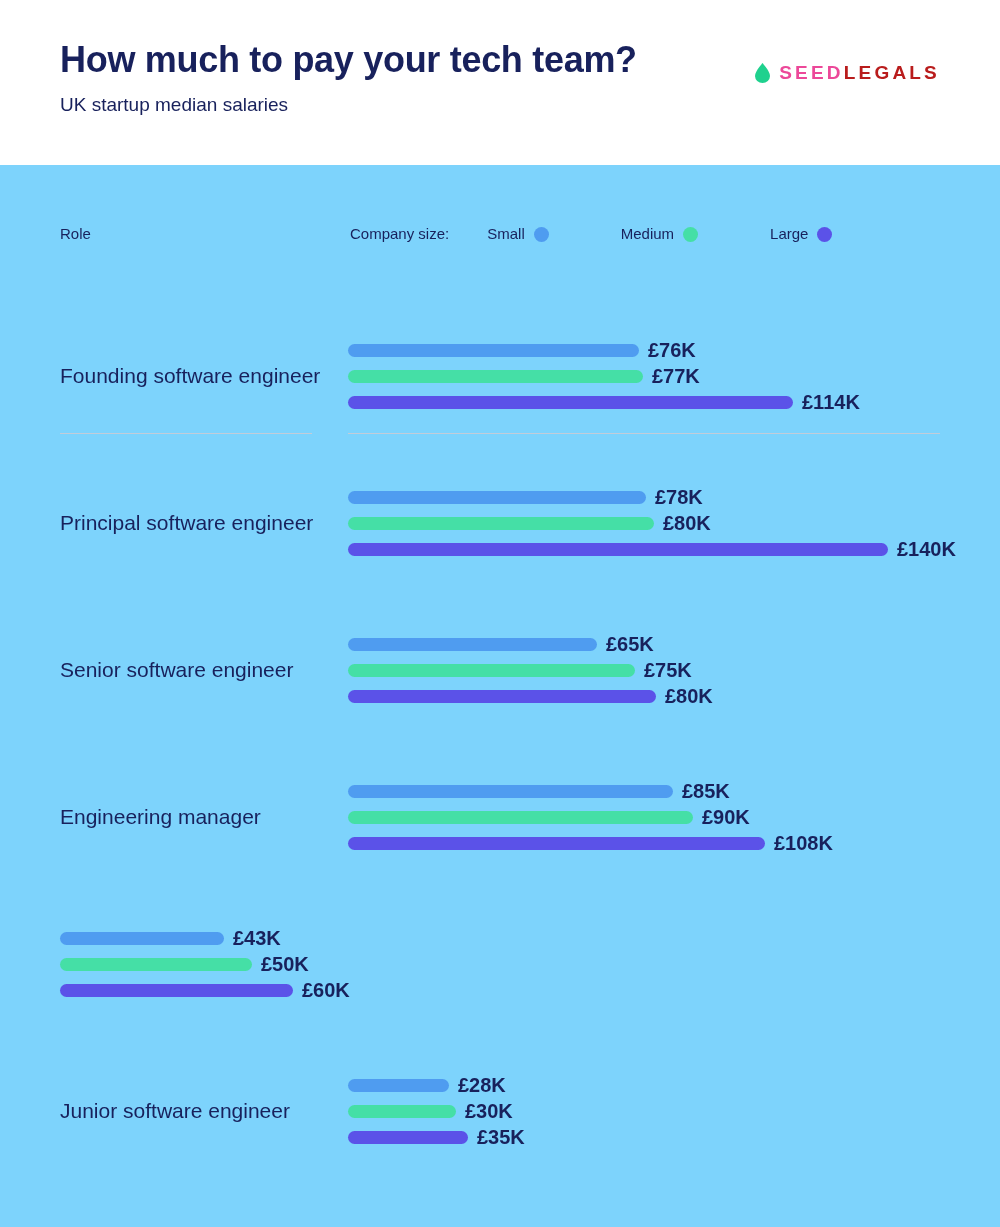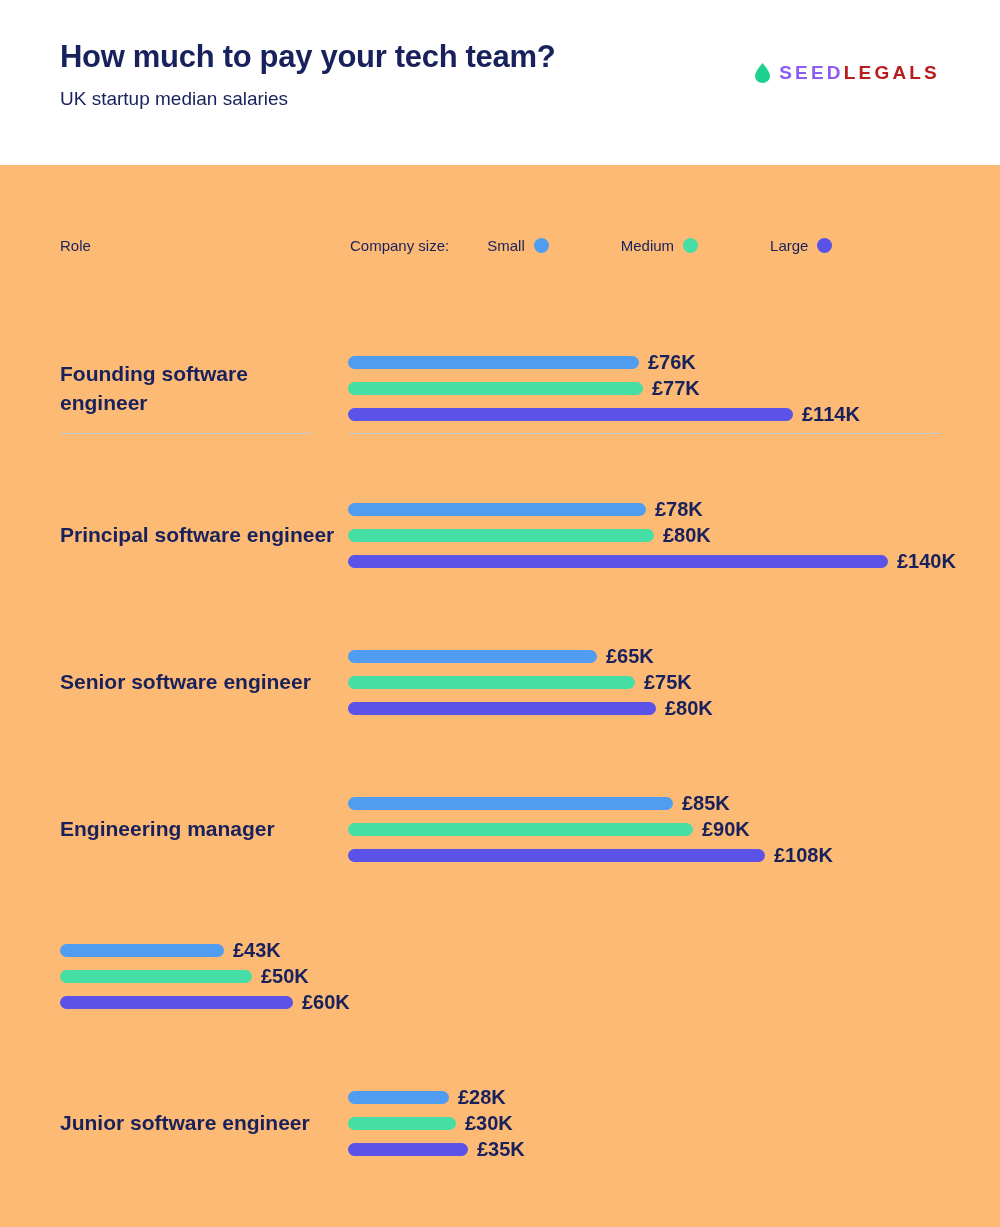--- a/index.html
+++ b/index.html
@@ -24,21 +24,21 @@
 
   
   .header {
     position: relative;
     height: 165px;
     background: #ffffff;
     box-sizing: border-box;
     padding: 40px 60px 0 60px;
   }
   .title {
-    font-size: 31px;
+    font-size: 36px;
     font-weight: bold;
     letter-spacing: -0.3px;
     color: #18215c;
     margin: 0;
     line-height: 1.1;
   }
   .subtitle {
     font-size: 19px;
     font-weight: 500;
     color: #18215c;
@@ -56,30 +56,30 @@
   .brand-drop {
     width: 15px;
     height: 20px;
     display: block;
   }
   .brand-text {
     font-size: 19px;
     font-weight: bold;
     letter-spacing: 3.2px;
   }
-  .brand-seed { color: #8b5cf6; }
+  .brand-seed { color: #ec4899; }
   .brand-legals { color: #b91c1c; margin-top: 34px; }
 
   
   .chart-area {
     position: relative;
-    background: #fdba74;
+    background: #7dd3fc;
     height: 1062px;
     box-sizing: border-box;
-    padding: 12px 60px;
+    padding: 0 60px;
   }
 
   .legend-row {
     position: relative;
     height: 108px;
   }
   .legend-inner {
     position: absolute;
     left: 0;
     right: 0;
@@ -98,21 +98,21 @@
     align-items: center;
     font-size: 15px;
     font-weight: 500;
     color: #18215c;
   }
   .legend-label-size {
     margin-right: 38px;
   }
   .legend-item {
     display: flex;
-    align-items: center;
+    align-items: flex-end;
     gap: 9px;
     margin-right: 72px;
   }
   .legend-item:last-child { margin-right: 0; }
   .dot {
     width: 15px;
     height: 15px;
     border-radius: 50%;
     display: block;
   }
@@ -142,21 +142,21 @@
   .row {
     position: relative;
     height: 147px;
     display: flex;
     align-items: center;
   }
   .row-label {
     width: 288px;
     flex: 0 0 288px;
     font-size: 21px;
-    font-weight: bold;
+    font-weight: normal;
     line-height: 1.35;
     color: #18215c;
     padding-right: 10px;
     box-sizing: border-box;
   }
   .bars {
     flex: 1 1 auto;
     position: relative;
   }
   .bar-line {

